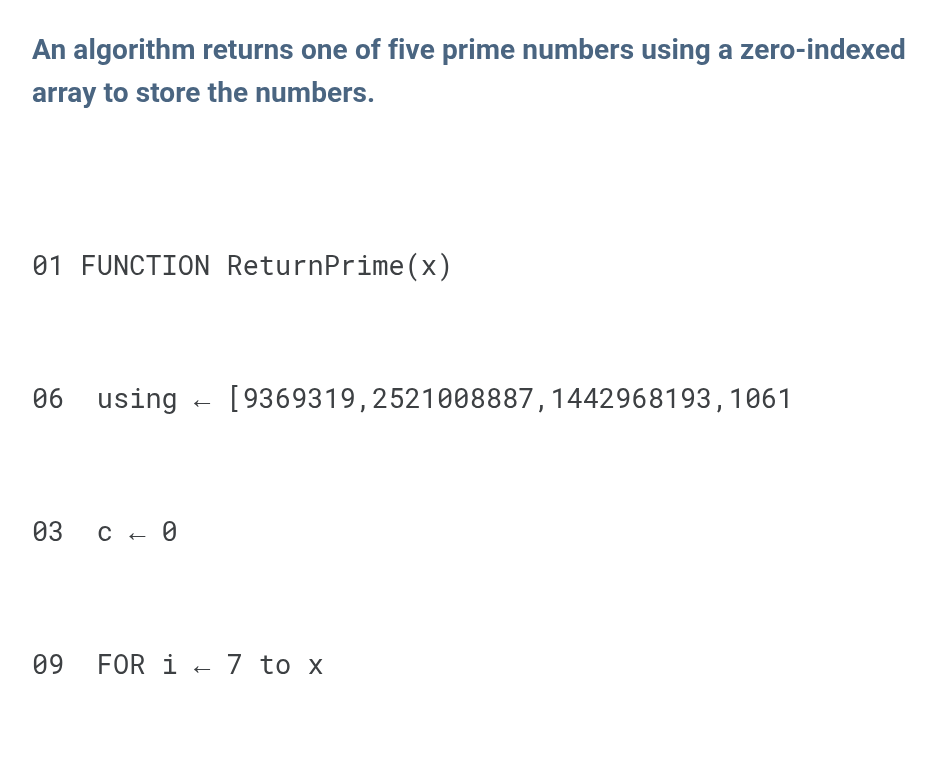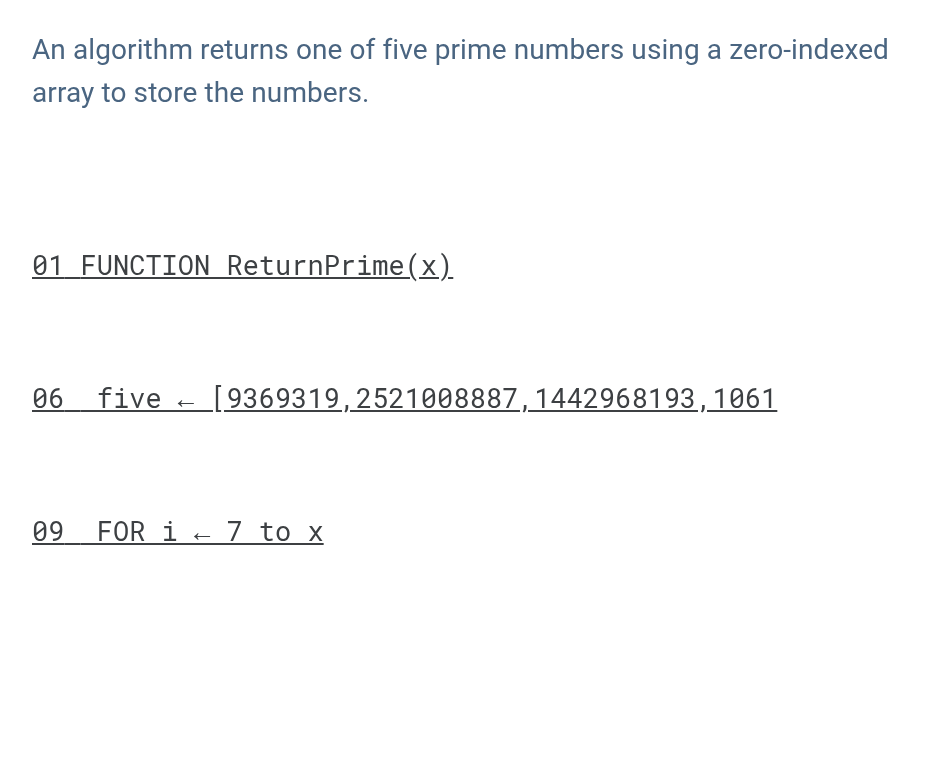--- a/index.html
+++ b/index.html
@@ -12,35 +12,34 @@
   .container {
     padding: 28px 32px 0 32px;
     box-sizing: border-box;
     width: 949px;
   }
   .intro {
     color: #4a6581;
     font-size: 28px;
     line-height: 1.55;
     margin: 0 0 40px 0;
-    font-weight: 400;
+    font-weight: 700;
     letter-spacing: 0.1px;
   }
   .code-block {
     font-family: "Roboto Mono", "Consolas", "Menlo", "Courier New", monospace;
     font-size: 27px;
     line-height: 1.64;
     color: #3d4043;
     white-space: pre;
     overflow-x: auto;
     padding-bottom: 4px;
   }
   .code-line {
     white-space: pre;
-    text-decoration: underline;
   }
   
   .code-block::-webkit-scrollbar {
     height: 10px;
   }
   .code-block::-webkit-scrollbar-track {
     background: #f0f0f0;
   }
   .code-block::-webkit-scrollbar-thumb {
     background: #c6c6c6;
@@ -48,21 +47,22 @@
 </style>
 </head>
 <body>
 
 <div class="container">
 
   <p class="intro">An algorithm returns one of five prime numbers using a zero-indexed array to store the numbers.</p>
 
   <div class="code-block">
     <div class="code-line"><span>01</span> <span>FUNCTION ReturnPrime(x)</span></div>
-    <div class="code-line"><span>06</span> <span> five ← [9369319,2521008887,1442968193,1061</span></div>
+    <div class="code-line"><span>06</span> <span> using ← [9369319,2521008887,1442968193,1061</span></div>
+    <div class="code-line"><span>03</span> <span> c ← 0</span></div>
     <div class="code-line"><span>09</span> <span> FOR i ← 7 to x</span></div>
     
     
     
     
     
     
     
     
   </div>

